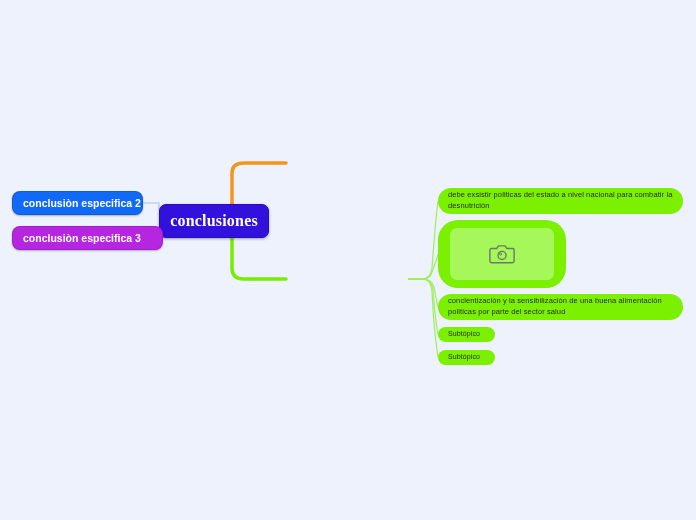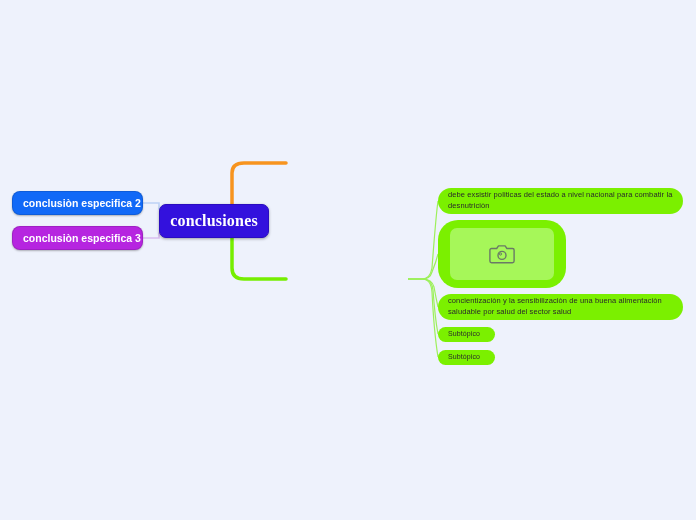--- a/index.html
+++ b/index.html
@@ -99,21 +99,21 @@
   }
   .node-blue {
     left: 12px;
     top: 191px;
     width: 131px;
     background: #1169f7;
   }
   .node-purple {
     left: 12px;
     top: 226px;
-    width: 131px;
+    width: 151px;
     background: #b625e0;
     align-items: center;
   }
 
   
   .leaf {
     position: absolute;
     box-sizing: border-box;
     background: #7bf000;
     border-radius: 12px;
@@ -230,21 +230,21 @@
         <svg width="26" height="22" viewBox="0 0 26 22" xmlns="http://www.w3.org/2000/svg">
           <path d="M2.5 5.5 h5.2 l1.8 -2.6 h6.6 l1.8 2.6 h5.6 a1.6 1.6 0 0 1 1.6 1.6 v11 a1.6 1.6 0 0 1 -1.6 1.6 h-21 a1.6 1.6 0 0 1 -1.6 -1.6 v-11 a1.6 1.6 0 0 1 1.6 -1.6 z" fill="none" stroke="#6a7a66" stroke-width="1.4" stroke-linejoin="round"></path>
           <circle cx="13" cy="12.4" r="4" fill="none" stroke="#6a7a66" stroke-width="1.4"></circle>
           <circle cx="11.5" cy="11" r="1.1" fill="none" stroke="#6a7a66" stroke-width="1"></circle>
         </svg>
       </span>
     </div>
   </div>
 
   <div class="leaf leaf-text-2">
-    <span class="label">concientizaciòn y la sensibilizaciòn de una buena alimentaciòn saludable por salud del sector salud</span>
+    <span class="label">concientizaciòn y la sensibilizaciòn de una buena alimentaciòn politicas por parte del sector salud</span>
   </div>
 
   <div class="leaf leaf-sub leaf-sub-1">
     <span class="label">Subtópico</span>
   </div>
 
   <div class="leaf leaf-sub leaf-sub-2">
     <span class="label">Subtópico</span>
   </div>
 

